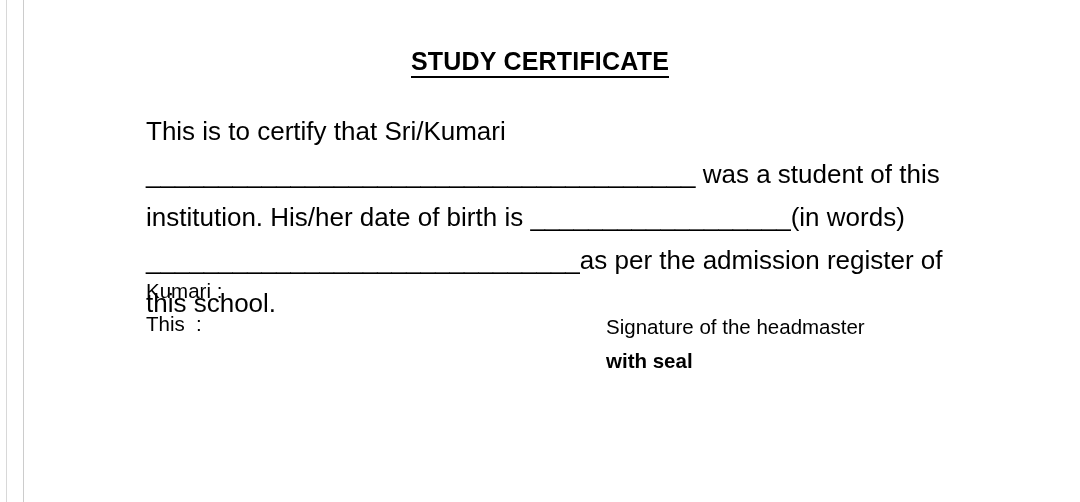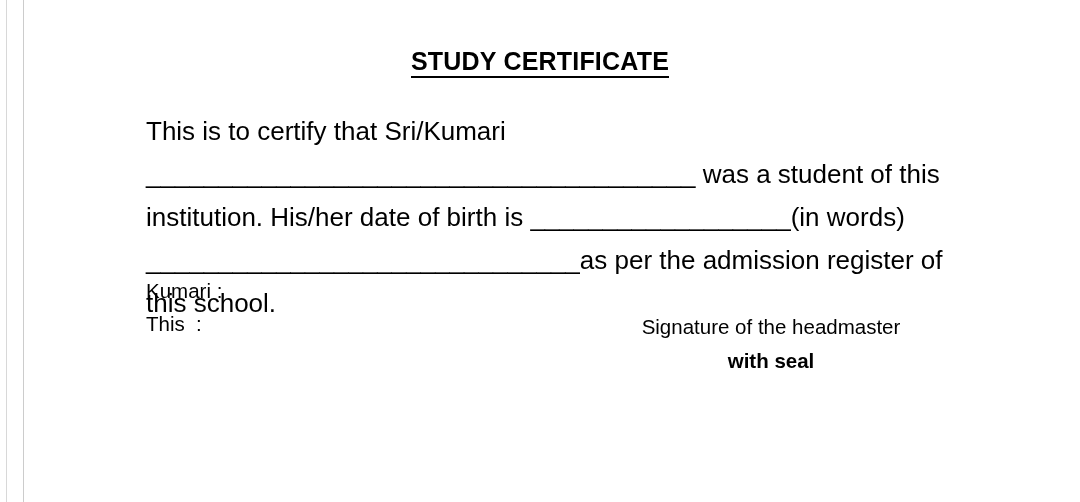--- a/index.html
+++ b/index.html
@@ -94,21 +94,21 @@
     white-space: pre;
   }
 
   .sig-block {
     position: absolute;
     left: 582px;
     top: 310px;
     width: 330px;
     font-size: 20.5px;
     line-height: 34px;
-    text-align: center;
+    text-align: left;
   }
   .sig-block .sig-line1 { display: block; }
   .sig-block .sig-line2 { display: block; font-weight: bold; }
 </style>
 </head>
 <body>
 
 <div class="page-wrap">
 
   <div class="page-left-shade"></div>

